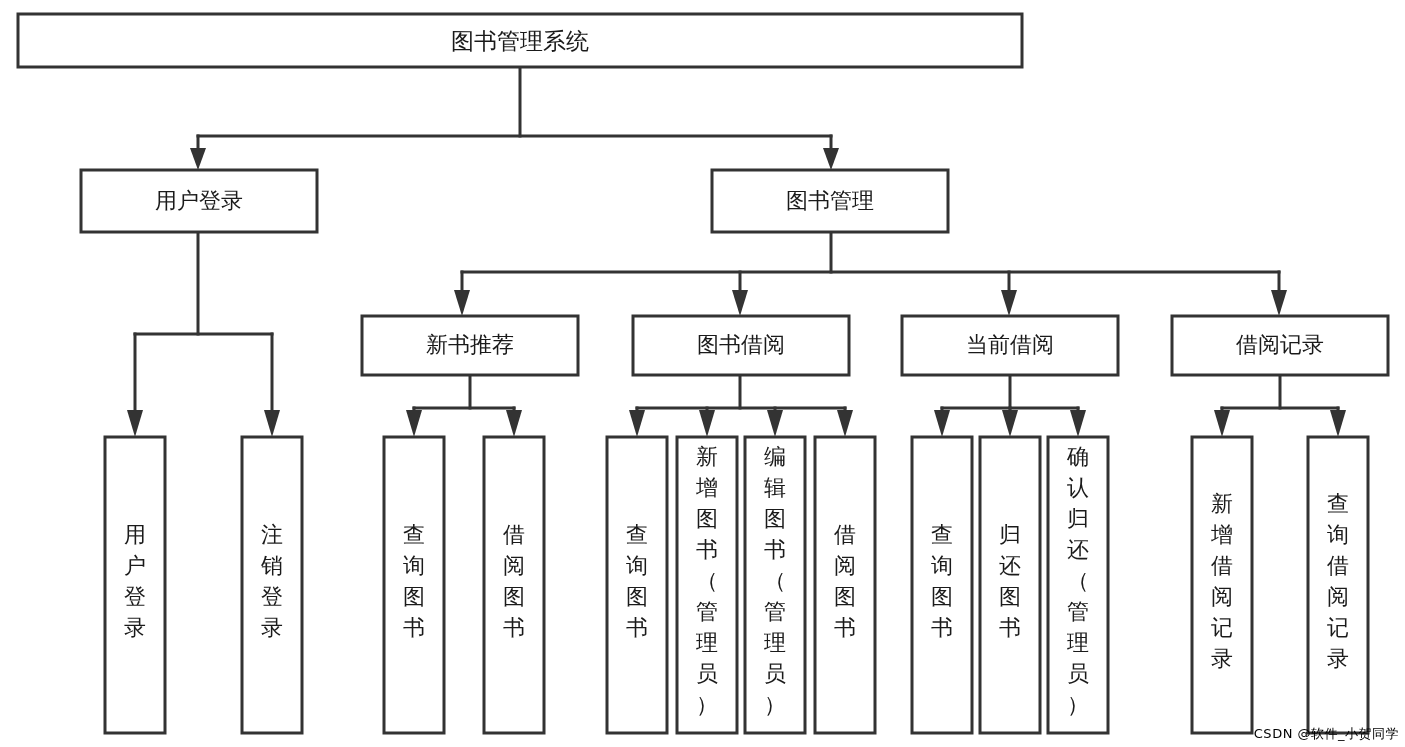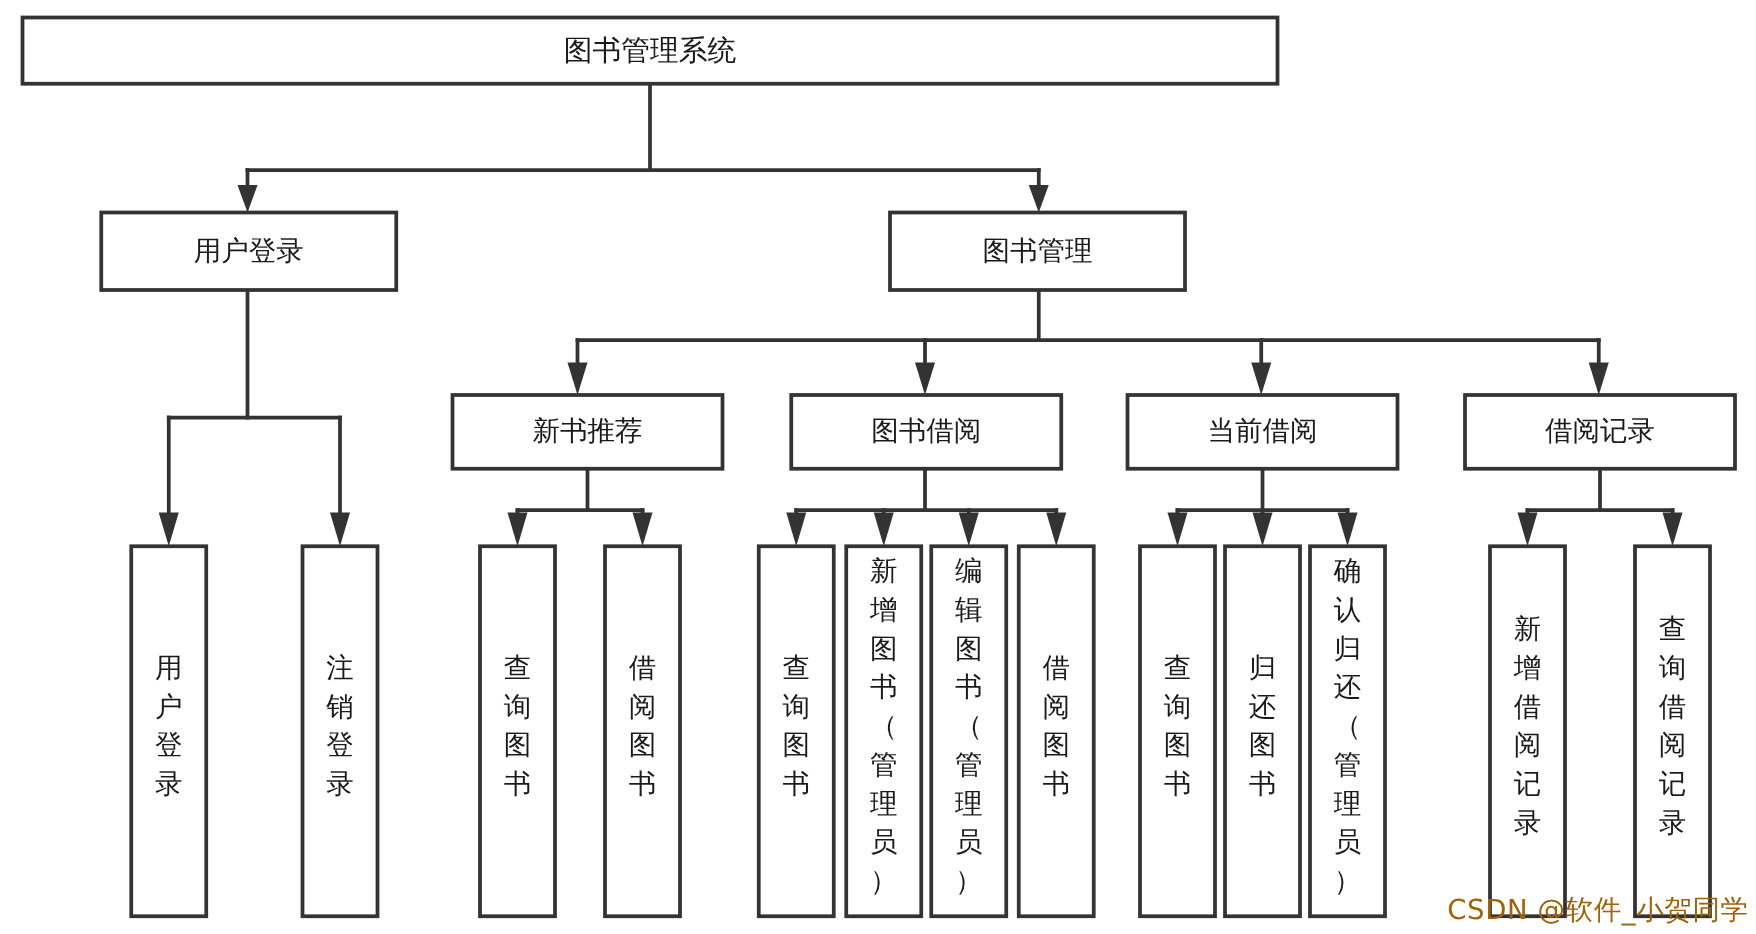--- a/index.html
+++ b/index.html
@@ -54,22 +54,22 @@
     font-family: "DejaVu Sans", "Liberation Sans", sans-serif;
     fill: #1a1a1a;
     font-size: 22px;
     text-anchor: middle;
   }
   .watermark {
     position: absolute;
     right: 6px;
     bottom: 4px;
     font-family: "DejaVu Sans", "Liberation Sans", sans-serif;
-    font-size: 22px;
-    color: #a16207;
+    font-size: 13px;
+    color: #000000;
     letter-spacing: 0.5px;
     white-space: nowrap;
     user-select: none;
   }
 </style>
 </head>
 <body>
 
 <div id="diagram-root">
 

